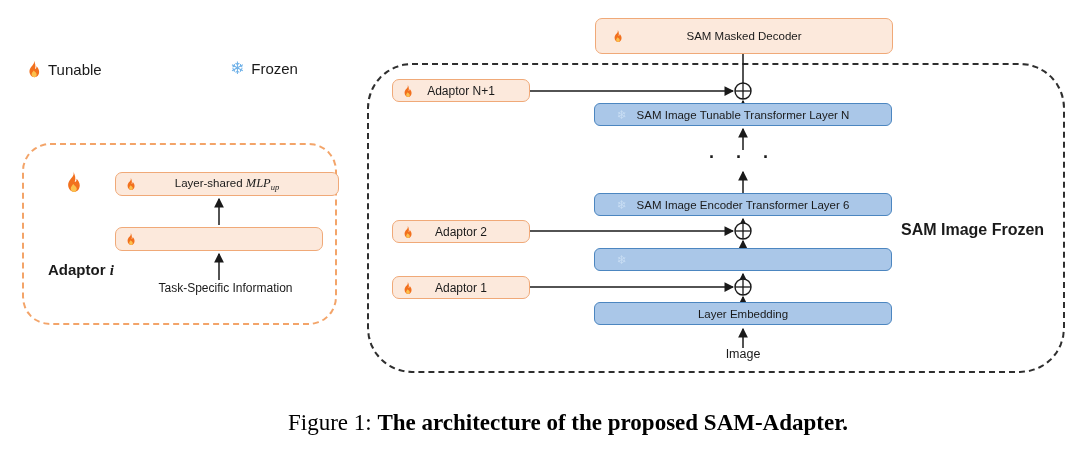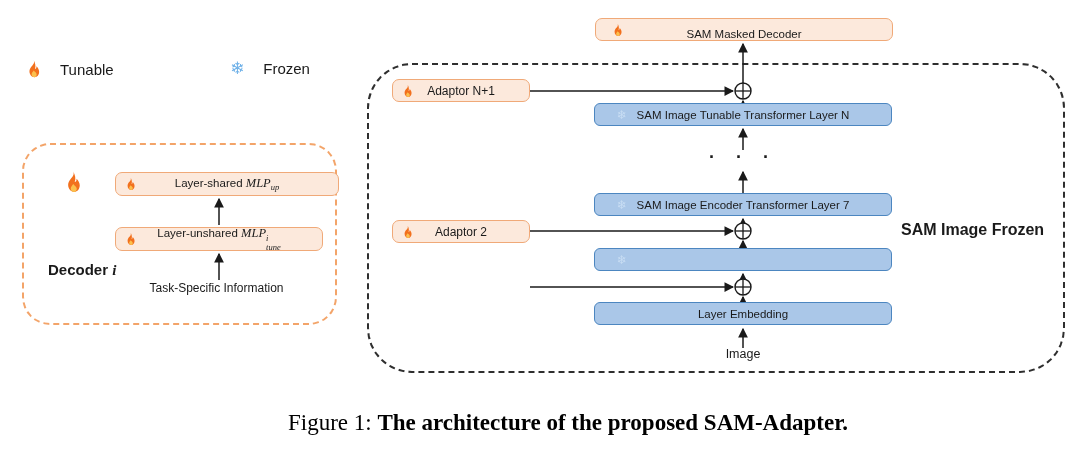--- a/index.html
+++ b/index.html
@@ -1,20 +1,20 @@
 <!DOCTYPE html>
 <html style="--orange_fill: #FCE9DC; --orange_border: #F0A978; --dash_orange: #F3A469; --blue_fill: #AAC7E8; --blue_border: #4C86C0; --dash_dark: #2E2E2E; --line: #1a1a1a; --text: #1a1a1a; --flame_outer: #F2701D; --flame_inner: #FBC04D; --snow_legend: #6FB1E8; --snow_faint: #C8DDF3;"><head>
 <meta charset="utf-8">
 <style>
   html,body{margin:0;padding:0;background:#fff;}
   .stage{position:relative;width:1080px;height:461px;background:#fff;overflow:hidden;
          font-family:"Liberation Sans",sans-serif;color:var(--text,#1a1a1a);}
 
   
-  .legend-item{position:absolute;display:flex;align-items:center;gap:19px;font-size:15px;}
+  .legend-item{position:absolute;display:flex;align-items:center;gap:7px;font-size:15px;}
   .snow{font-family:"DejaVu Sans",sans-serif;line-height:1;}
 
   
   .panel{position:absolute;box-sizing:border-box;}
   .panel.orange{border:2px dashed var(--dash_orange);border-radius:28px;}
   .panel.dark{border:2px dashed var(--dash_dark);border-radius:45px;}
 
   
   .obox,.bbox{position:absolute;box-sizing:border-box;display:flex;align-items:center;justify-content:center;
               font-size:11.5px;white-space:nowrap;}
@@ -93,29 +93,25 @@
       </span>
     <span><span>Layer-shared </span><span class="m">MLP</span><sub class="msub">up</sub></span>
   </div>
 
   <div class="obox" style="left:115px;top:227px;width:208px;height:24px;">
     <span class="box-ico">
         <svg class="flame" width="11" height="13">
           <use href="#flame"></use>
         </svg>
       </span>
-    <span><span>Layer-unshared </span><span class="m">MLP</span><span class="supsub">
-          <span>i</span>
-          <span>tune</span>
-        </span></span>
-  </div>
-
-  <span class="lbl bold" style="left:48px;top:261px;font-size:15px;"><span>Decoder </span><span class="m" style="font-size:15px;font-weight:bold;">i</span></span>
-
-  <div class="lbl center" style="left:139px;top:281px;width:155px;font-size:12px;">Task-Specific Information</div>
+  </div>
+
+  <span class="lbl bold" style="left:48px;top:261px;font-size:15px;"><span>Adaptor </span><span class="m" style="font-size:15px;font-weight:bold;">i</span></span>
+
+  <div class="lbl center" style="left:148px;top:281px;width:155px;font-size:12px;">Task-Specific Information</div>
 
   <div class="panel dark" style="left:367px;top:63px;width:698px;height:310px;"></div>
 
   <svg class="flow" width="1080" height="461">
     <defs>
       <marker id="ah" viewBox="0 0 8 8" refX="7" refY="4" markerWidth="6.5" markerHeight="6.5" orient="auto-start-reverse">
         <path d="M0 0 L8 4 L0 8 z"></path>
       </marker>
     </defs>
 
@@ -146,21 +142,21 @@
         <line x1="743" y1="223" x2="743" y2="239"></line>
         <line x1="735" y1="231" x2="751" y2="231"></line>
     </g>
     <g class="oplus">
       <circle cx="743" cy="287" r="8"></circle>
         <line x1="743" y1="279" x2="743" y2="295"></line>
         <line x1="735" y1="287" x2="751" y2="287"></line>
     </g>
   </svg>
 
-  <div class="obox" style="left:595px;top:18px;width:298px;height:23px;align-items:flex-end;">
+  <div class="obox" style="left:595px;top:18px;width:298px;height:36px;">
     <span class="box-ico" style="left:16px;">
         <svg class="flame" width="11" height="13">
           <use href="#flame"></use>
         </svg>
       </span>
     <span>SAM Masked Decoder</span>
   </div>
 
   <div class="obox" style="left:392px;top:79px;width:138px;height:23px;font-size:12px;align-items:center;">
     <span class="box-ico">
@@ -170,29 +166,37 @@
       </span>
     <span>Adaptor N+1</span>
   </div>
   <div class="obox" style="left:392px;top:220px;width:138px;height:23px;font-size:12px;align-items:center;">
     <span class="box-ico">
         <svg class="flame" width="11" height="13">
           <use href="#flame"></use>
         </svg>
       </span>
     <span>Adaptor 2</span>
+  </div>
+  <div class="obox" style="left:392px;top:276px;width:138px;height:23px;font-size:12px;">
+    <span class="box-ico">
+        <svg class="flame" width="11" height="13">
+          <use href="#flame"></use>
+        </svg>
+      </span>
+    <span>Adaptor 1</span>
   </div>
 
   <div class="bbox" style="left:594px;top:103px;width:298px;height:23px;">
     <span class="box-ico snow faint-snow">❄</span>
     <span>SAM Image Tunable Transformer Layer N</span>
   </div>
   <div class="bbox" style="left:594px;top:193px;width:298px;height:23px;">
     <span class="box-ico snow faint-snow">❄</span>
-    <span>SAM Image Encoder Transformer Layer 7</span>
+    <span>SAM Image Encoder Transformer Layer 6</span>
   </div>
   <div class="bbox" style="left:594px;top:248px;width:298px;height:23px;">
     <span class="box-ico snow faint-snow">❄</span>
   </div>
 
   <div class="dots center" style="left:700px;top:147px;width:86px;">· · ·</div>
 
   <div class="bbox" style="left:594px;top:302px;width:298px;height:23px;">
     <span>Layer Embedding</span>
   </div>

